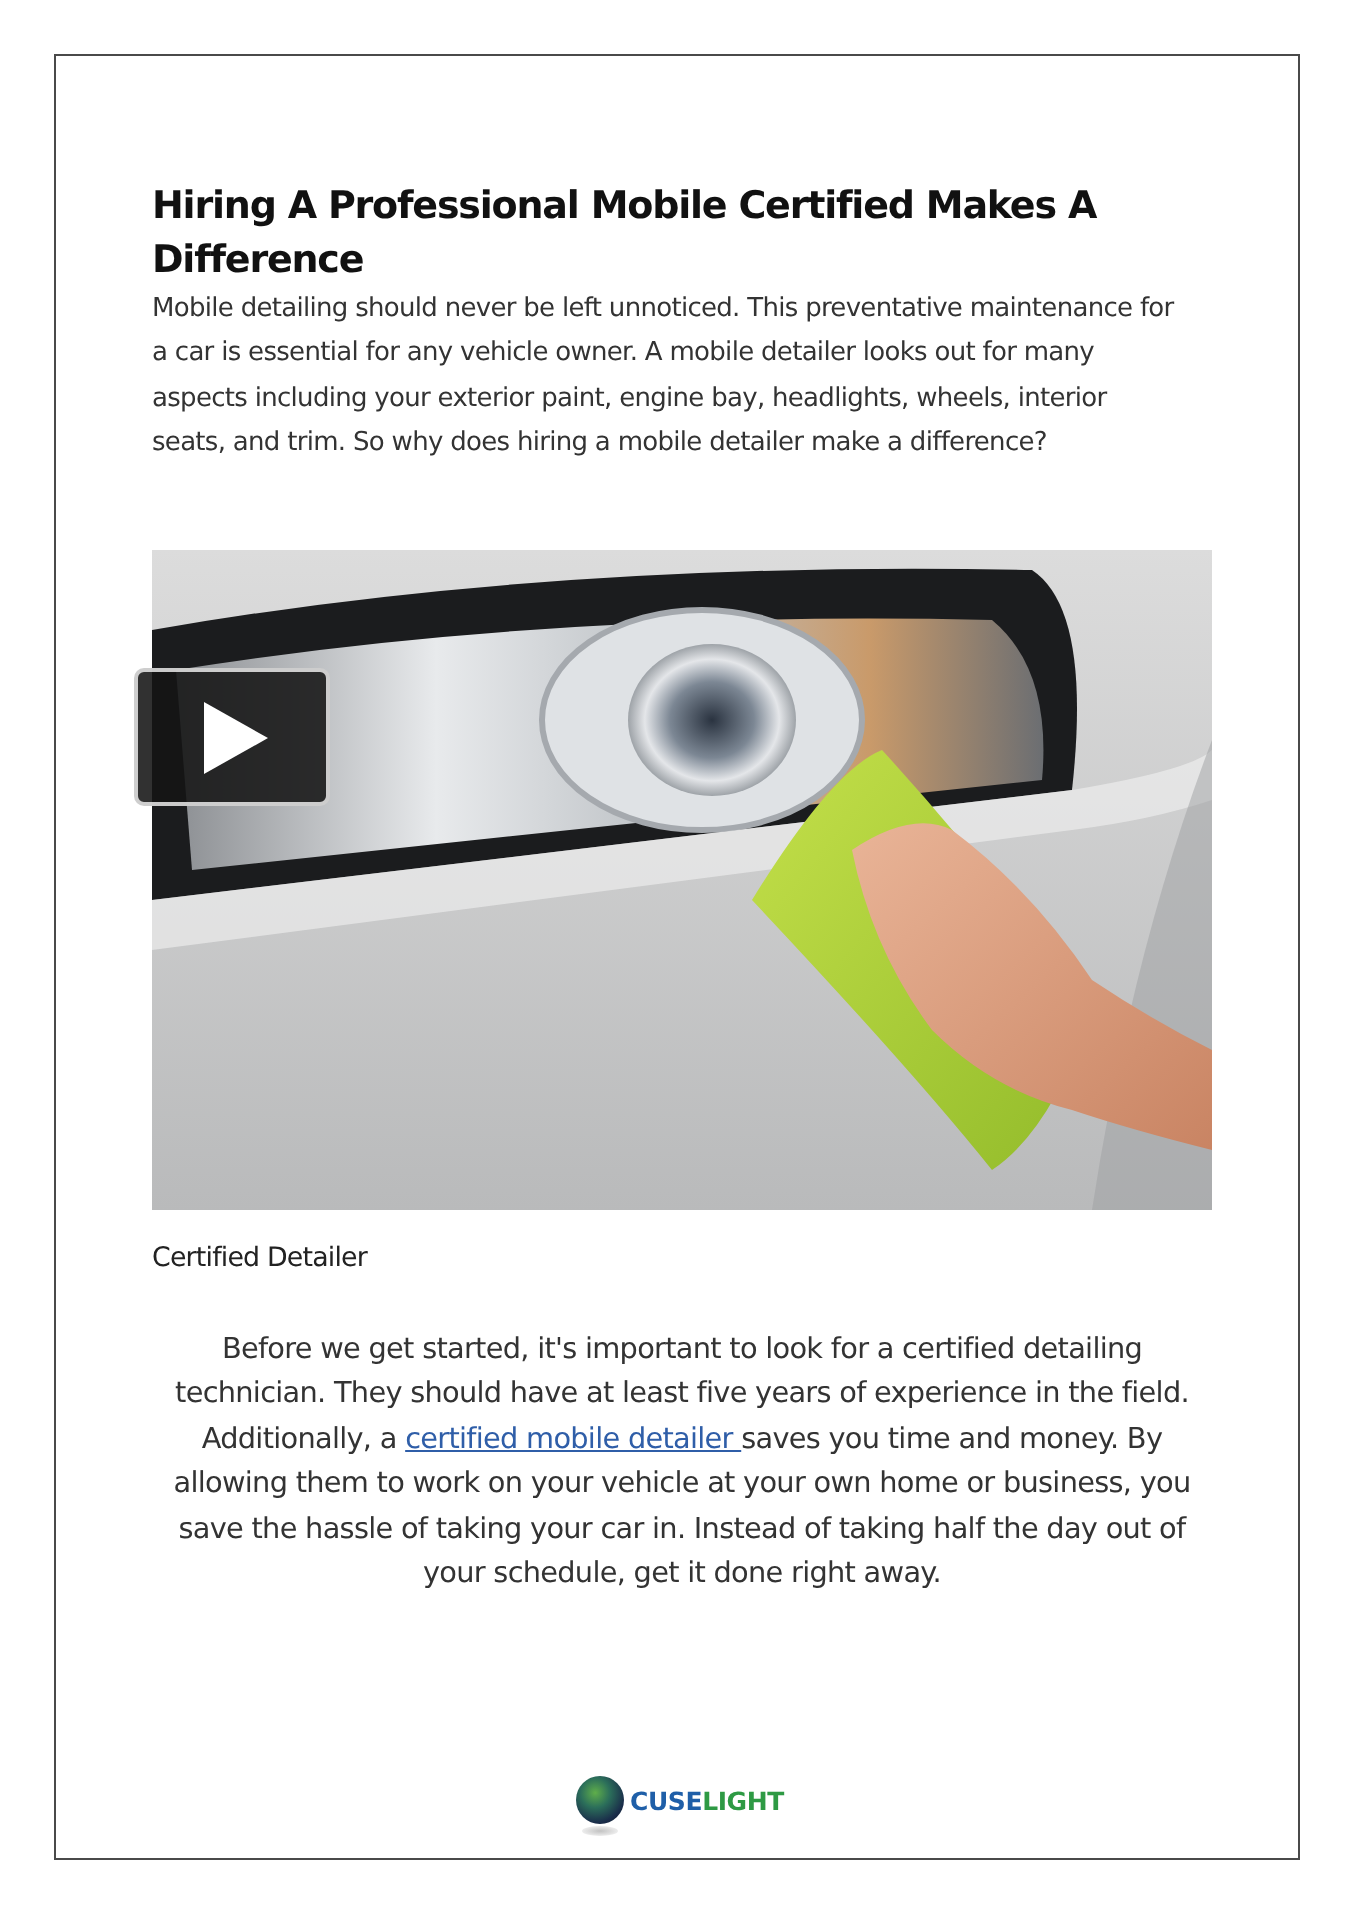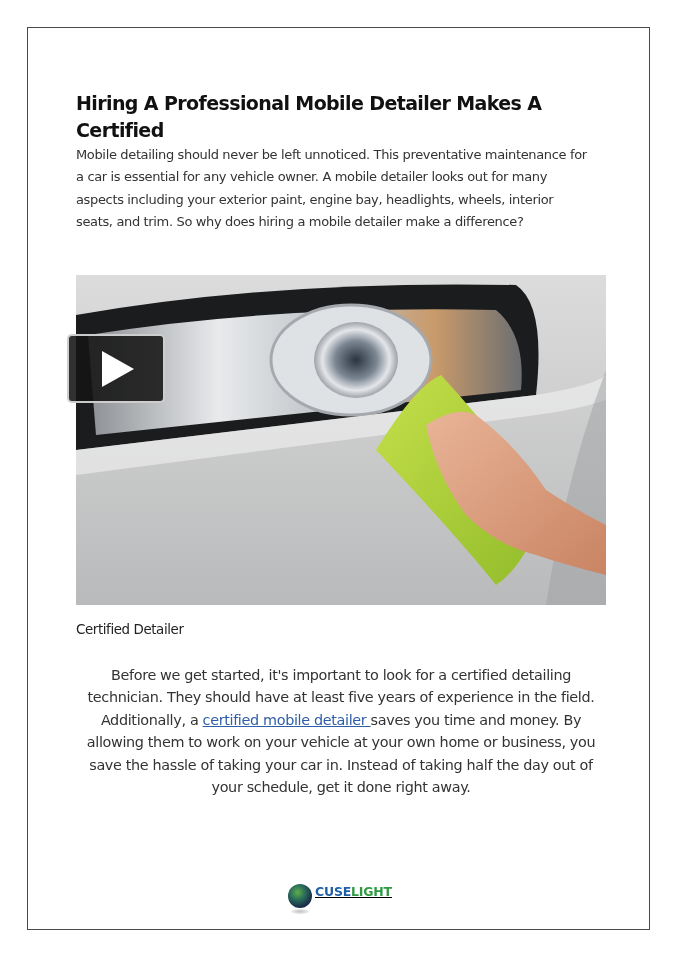--- a/index.html
+++ b/index.html
@@ -107,22 +107,21 @@
       color: #2f5ea8;
       text-decoration: underline;
       text-decoration-color: #2f5ea8;
     }
     .footer-logo {
       position: absolute;
       left: 288px;
       top: 884px;
       height: 32px;
       display: flex;
-      align-items: flex-start;
-      text-decoration: underline;
+      align-items: center;
     }
     .globe {
       width: 24px;
       height: 24px;
       border-radius: 50%;
       background: radial-gradient(circle at 40% 35%, #5fae4a 0%, #2b6e5a 35%, #1a2d4a 70%, #0c1220 100%);
       position: relative;
       margin-right: 3px;
     }
     .globe::after {
@@ -143,21 +142,21 @@
     }
     .logo-text .part1 { color: #1f5fa8; }
     .logo-text .part2 { color: #2e9a44; }
   </style>
 </head>
 <body>
 
 <div class="page"></div>
 
 <div class="content">
-  <h1 class="title">Hiring A Professional Mobile Detailer Makes A Certified</h1>
+  <h1 class="title">Hiring A Professional Mobile Certified Makes A Difference</h1>
   <p class="intro">Mobile detailing should never be left unnoticed. This preventative maintenance for a car is essential for any vehicle owner. A mobile detailer looks out for many aspects including your exterior paint, engine bay, headlights, wheels, interior seats, and trim. So why does hiring a mobile detailer make a difference?</p>
 </div>
 
 <div class="hero">
   <svg width="530" height="330" viewBox="0 0 530 330">
     <defs>
       <linearGradient id="bodyGrad" x1="0" y1="0" x2="0" y2="1">
         <stop offset="0" stop-color="#dcdcdc"></stop>
         <stop offset="1" stop-color="#b9babb"></stop>
       </linearGradient>

